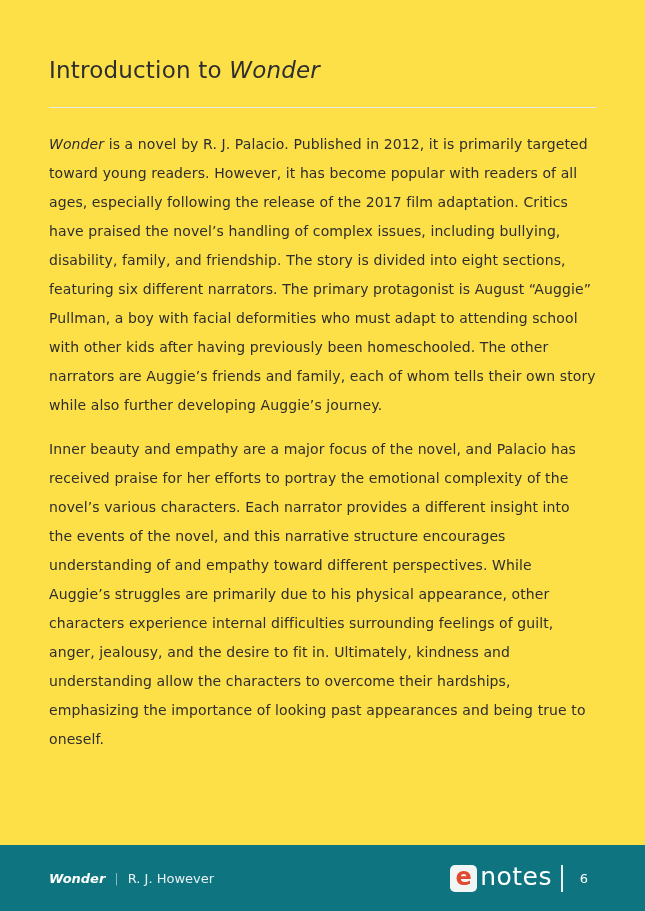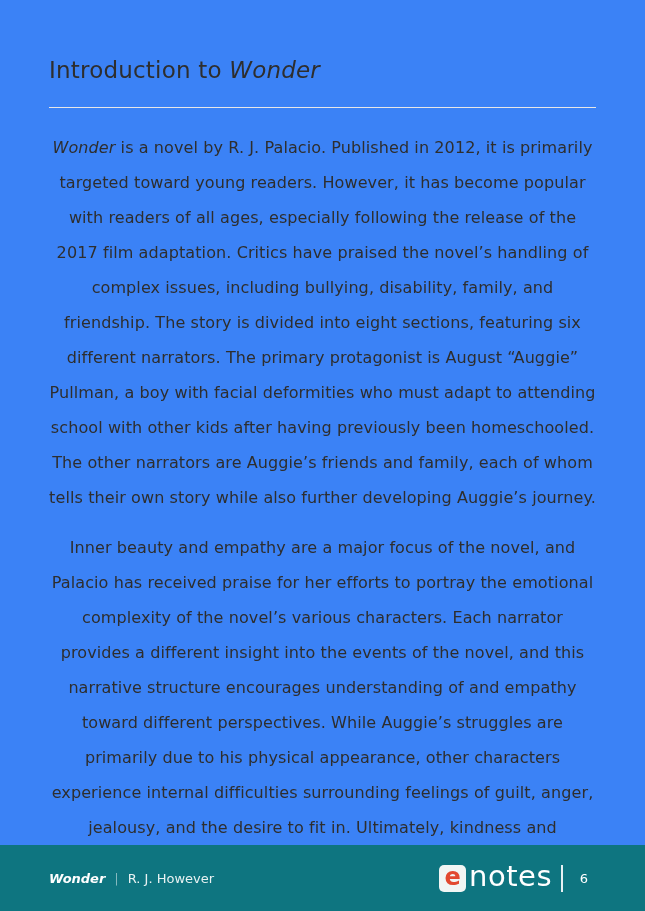--- a/index.html
+++ b/index.html
@@ -5,21 +5,21 @@
   html, body {
     margin: 0;
     padding: 0;
     background: #ffffff;
     font-family: "DejaVu Sans", "Liberation Sans", sans-serif;
   }
   .page {
     position: relative;
     width: 645px;
     height: 911px;
-    background: #3b82f6;
+    background: #fde047;
     overflow: hidden;
   }
   .content {
     padding: 0 49px;
   }
   .doc-title {
     margin: 0;
     padding-top: 57px;
     font-size: 23px;
     font-weight: 400;
@@ -29,25 +29,24 @@
   .doc-title .title-italic {
     font-style: italic;
   }
   .title-divider {
     border: none;
     border-top: 1px solid #e7e7e7;
     margin: 24px 0 0 0;
   }
   .body-paragraph {
     margin: 22px 0 0 0;
-    font-size: 16px;
-    line-height: 35px;
+    font-size: 14px;
+    line-height: 29px;
     color: #2e2e2e;
     letter-spacing: 0.1px;
-    text-align: center;
   }
   .body-paragraph + .body-paragraph {
     margin-top: 15px;
   }
   .body-paragraph em {
     font-style: italic;
   }
   .footer-bar {
     position: absolute;
     left: 0;
@@ -99,21 +98,21 @@
   }
   .logo-e-letter {
     color: var(--logo_red, #e2492f);
     font-size: 24px;
     font-weight: 700;
     line-height: 1;
     padding-bottom: 2px;
   }
   .logo-notes {
     color: #ffffff;
-    font-size: 29px;
+    font-size: 25px;
     font-weight: 400;
     letter-spacing: 0.5px;
     margin-left: 3px;
     line-height: 1;
     padding-bottom: 3px;
   }
   .footer-page-divider {
     width: 2px;
     height: 27px;
     background: rgba(255,255,255,0.9);

